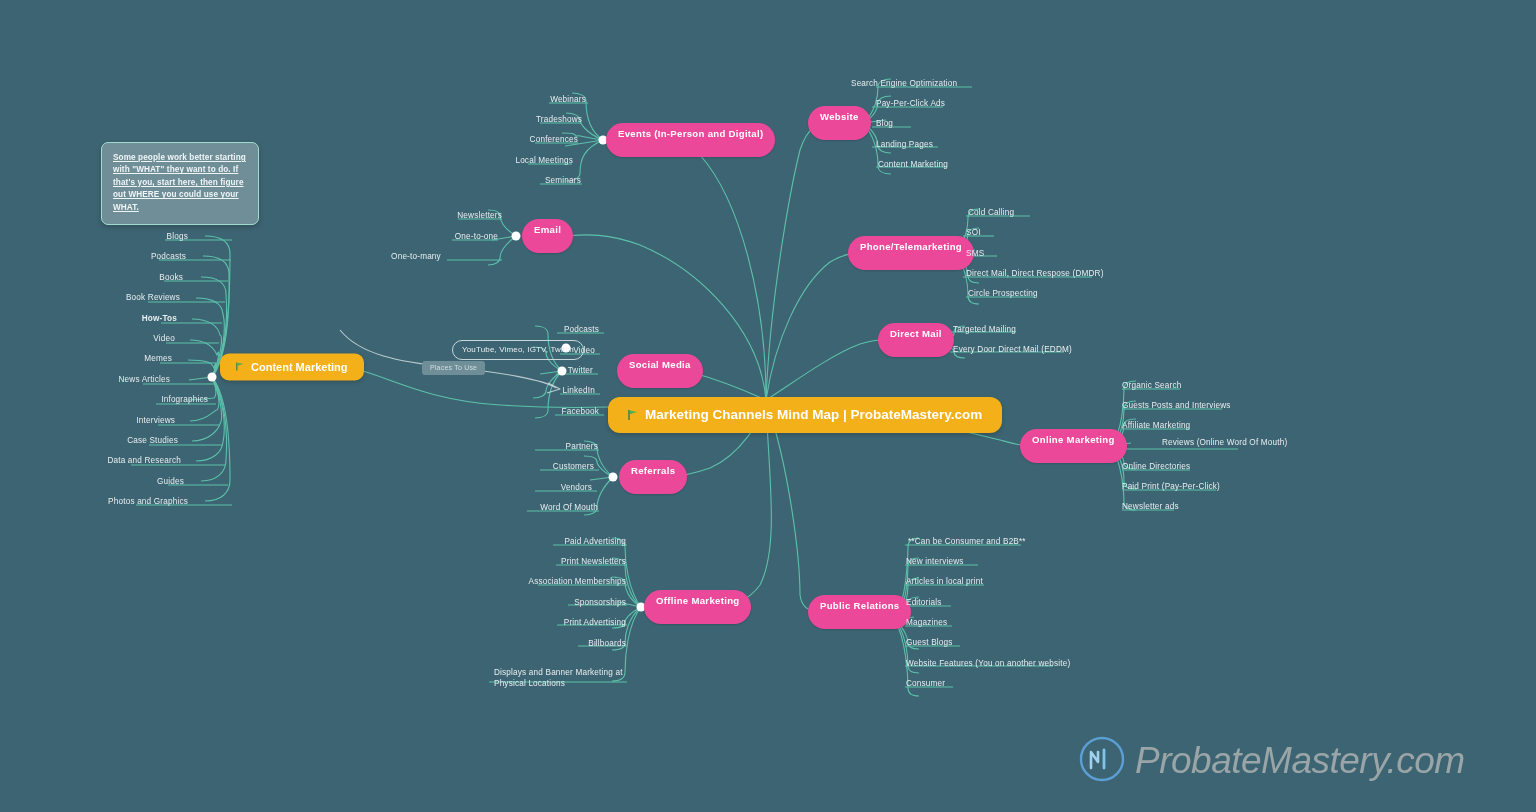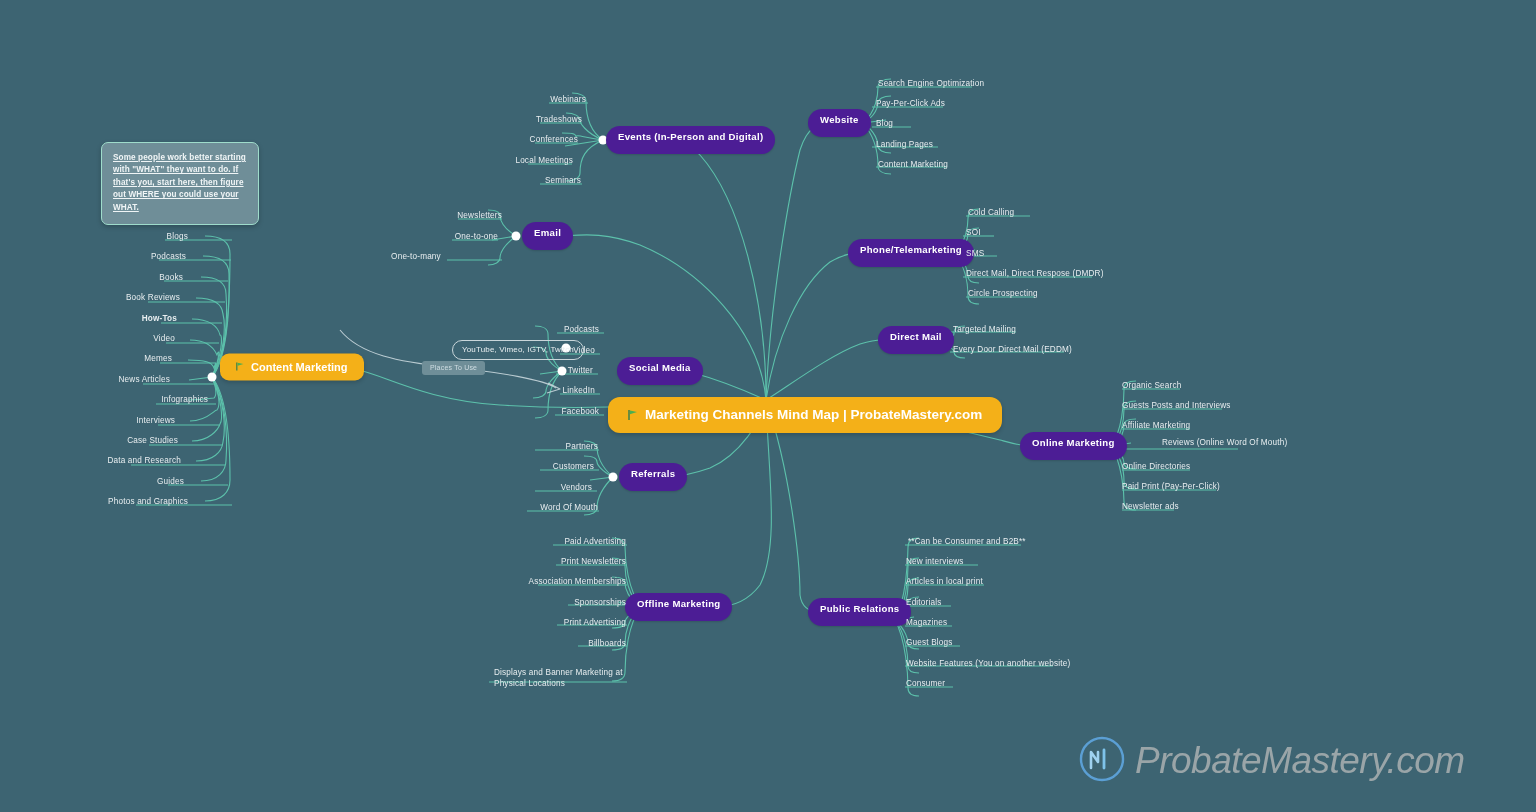--- a/index.html
+++ b/index.html
@@ -21,26 +21,26 @@
     letter-spacing: .18px;
     line-height: 11px;
     transform: translateY(-50%);
   }
   .leaf.r { text-align: left; }
   .leaf.l { text-align: right; }
   .leaf.wrap { white-space: normal; width: 150px; }
 
   
   .pill {
-    background: #4c1d95;
+    background: #ec4899;
     color: #ffffff;
     font-size: 9.6px;
     font-weight: bold;
     letter-spacing: .3px;
-    padding: 5px 12px 12px;
+    padding: 5px 12px 18px;
     border-radius: 20px;
     transform: translateY(-50%);
     box-shadow: 0 1px 2px rgba(0,0,0,.14);
   }
 
   
   .orange {
     background: #f4b018;
     color: #ffffff;
     font-weight: bold;
@@ -359,31 +359,31 @@
 
   <div class="callout" style="position:absolute; left:452px; top:350px;">YouTube, Vimeo, IGTV, Twitch</div>
   <div class="rel-chip" style="position:absolute; left:422px; top:368px;">Places To Use</div>
 
   <div class="node pill" style="left:619px; top:477px;">Referrals</div>
   <div class="node leaf l" style="left:420px; top:446px; width:178px;">Partners</div>
   <div class="node leaf l" style="left:420px; top:466px; width:174px;">Customers</div>
   <div class="node leaf l" style="left:420px; top:487px; width:172px;">Vendors</div>
   <div class="node leaf l" style="left:420px; top:507px; width:178px;">Word Of Mouth</div>
 
-  <div class="node pill" style="left:625px; top:607px;">Offline Marketing</div>
+  <div class="node pill" style="left:644px; top:607px;">Offline Marketing</div>
   <div class="node leaf l" style="left:430px; top:541px; width:196px;">Paid Advertising</div>
   <div class="node leaf l" style="left:430px; top:561px; width:196px;">Print Newsletters</div>
   <div class="node leaf l" style="left:430px; top:581px; width:196px;">Association Memberships</div>
   <div class="node leaf l" style="left:430px; top:602px; width:196px;">Sponsorships</div>
   <div class="node leaf l" style="left:430px; top:622px; width:196px;">Print Advertising</div>
   <div class="node leaf l" style="left:430px; top:643px; width:196px;">Billboards</div>
   <div class="node leaf wrap" style="left:494px; top:667px; width:144px; transform:none;">Displays and Banner Marketing at Physical Locations</div>
 
   <div class="node pill" style="left:808px; top:123px;">Website</div>
-  <div class="node leaf r" style="left:878px; top:83px;">Search Engine Optimization</div>
+  <div class="node leaf r" style="left:851px; top:83px;">Search Engine Optimization</div>
   <div class="node leaf r" style="left:876px; top:103px;">Pay-Per-Click Ads</div>
   <div class="node leaf r" style="left:876px; top:123px;">Blog</div>
   <div class="node leaf r" style="left:876px; top:144px;">Landing Pages</div>
   <div class="node leaf r" style="left:878px; top:164px;">Content Marketing</div>
 
   <div class="node pill" style="left:848px; top:253px;">Phone/Telemarketing</div>
   <div class="node leaf r" style="left:968px; top:212px;">Cold Calling</div>
   <div class="node leaf r" style="left:966px; top:232px;">SOI</div>
   <div class="node leaf r" style="left:966px; top:253px;">SMS</div>
   <div class="node leaf r" style="left:966px; top:273px;">Direct Mail, Direct Respose (DMDR)</div>

